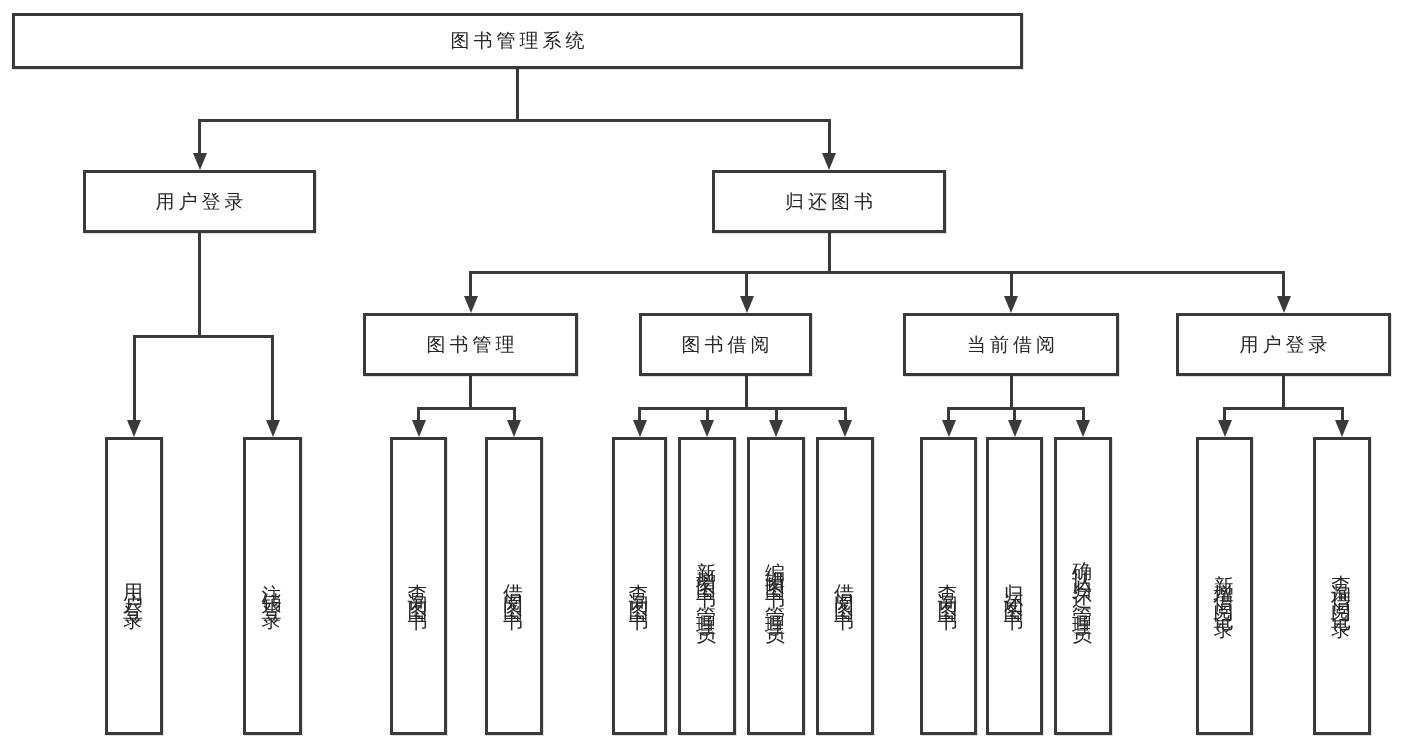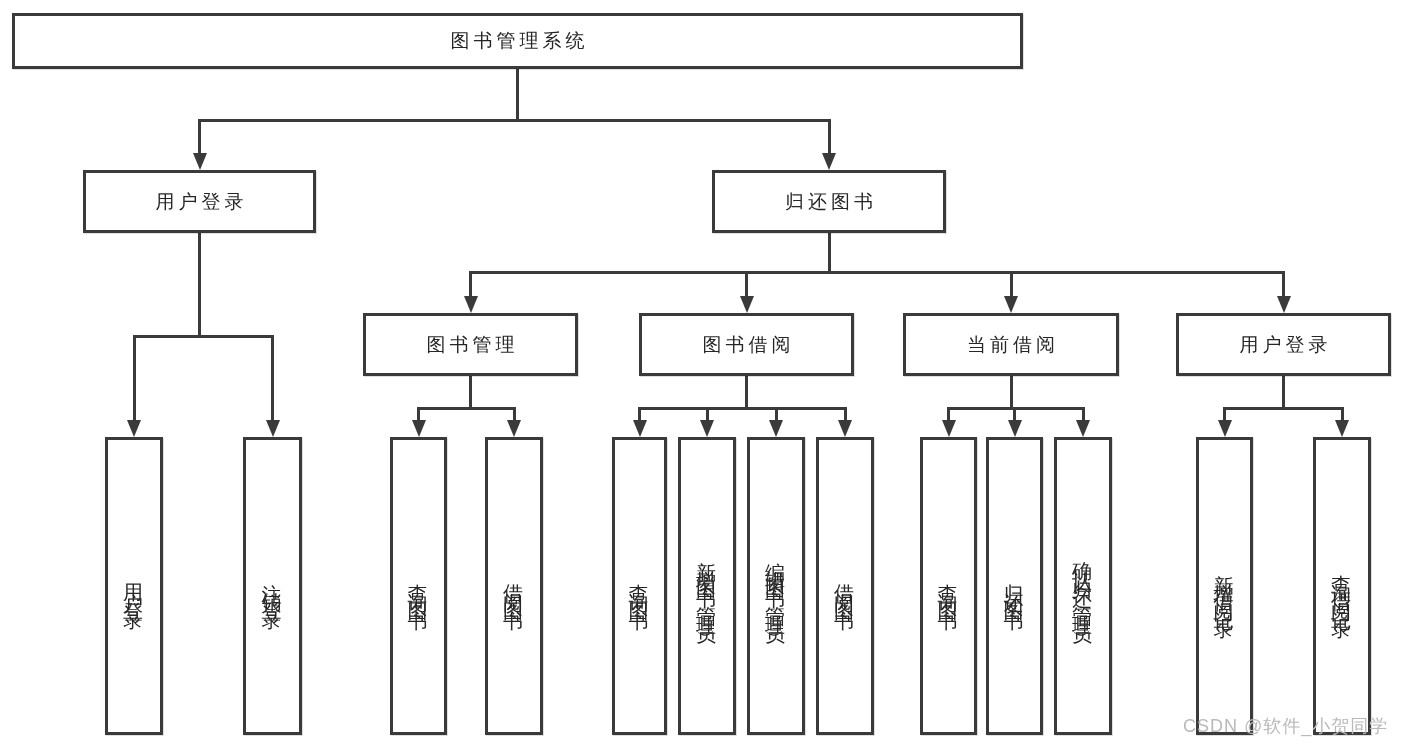--- a/index.html
+++ b/index.html
@@ -56,26 +56,25 @@
     font-size: 18px;
     letter-spacing: 1px;
     color: #b9b9b9;
     white-space: nowrap;
   }
 </style>
 </head>
 <body>
 
 <div id="canvas">
-  <div id="watermark" style="left: 1183px; top: 714px; color: rgb(185, 185, 185);">CSDN @软件_小贺同学</div>
 <div class="node h" style="left: 12px; top: 13px; width: 1011px; height: 56px;">图书管理系统</div>
     <div class="node h" style="left: 83px; top: 170px; width: 233px; height: 63px;">用户登录</div>
     <div class="node h" style="left: 712px; top: 170px; width: 234px; height: 63px;">归还图书</div>
     <div class="node h" style="left: 363px; top: 313px; width: 215px; height: 63px;">图书管理</div>
-    <div class="node h" style="left: 639px; top: 313px; width: 215px; height: 63px;">图书借阅</div>
+    <div class="node h" style="left: 639px; top: 313px; width: 173px; height: 63px;">图书借阅</div>
     <div class="node h" style="left: 903px; top: 313px; width: 216px; height: 63px; text-align: center;">当前借阅</div>
     <div class="node h" style="left: 1176px; top: 313px; width: 215px; height: 63px;">用户登录</div>
     <div class="node v" style="left: 105px; top: 437px; width: 58px; height: 298px;">用户登录</div>
     <div class="node v" style="left: 243px; top: 437px; width: 59px; height: 298px;">注销登录</div>
     <div class="node v" style="left: 390px; top: 437px; width: 57px; height: 298px;">查询图书</div>
     <div class="node v" style="left: 485px; top: 437px; width: 58px; height: 298px;">借阅图书</div>
     <div class="node v" style="left: 612px; top: 437px; width: 55px; height: 298px;">查询图书</div>
     <div class="node v" style="left: 678px; top: 437px; width: 58px; height: 298px;">新增图书（管理员）</div>
     <div class="node v" style="left: 747px; top: 437px; width: 58px; height: 298px;">编辑图书（管理员）</div>
     <div class="node v" style="left: 816px; top: 437px; width: 58px; height: 298px;">借阅图书</div>

